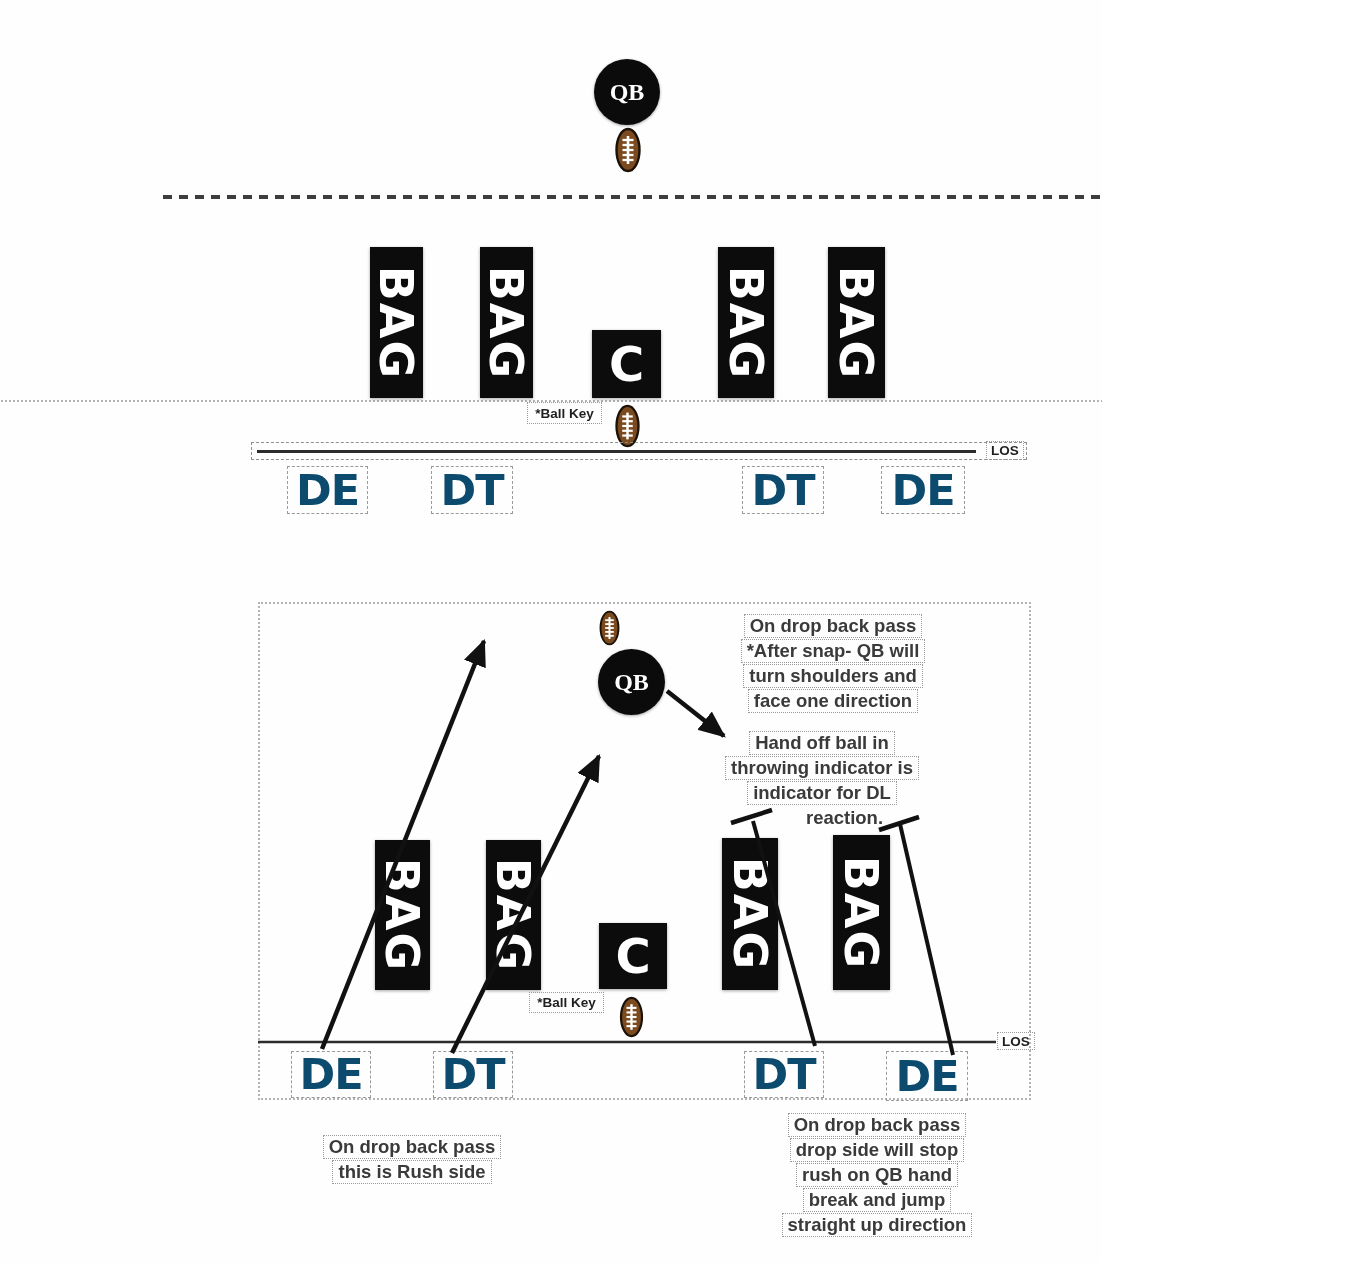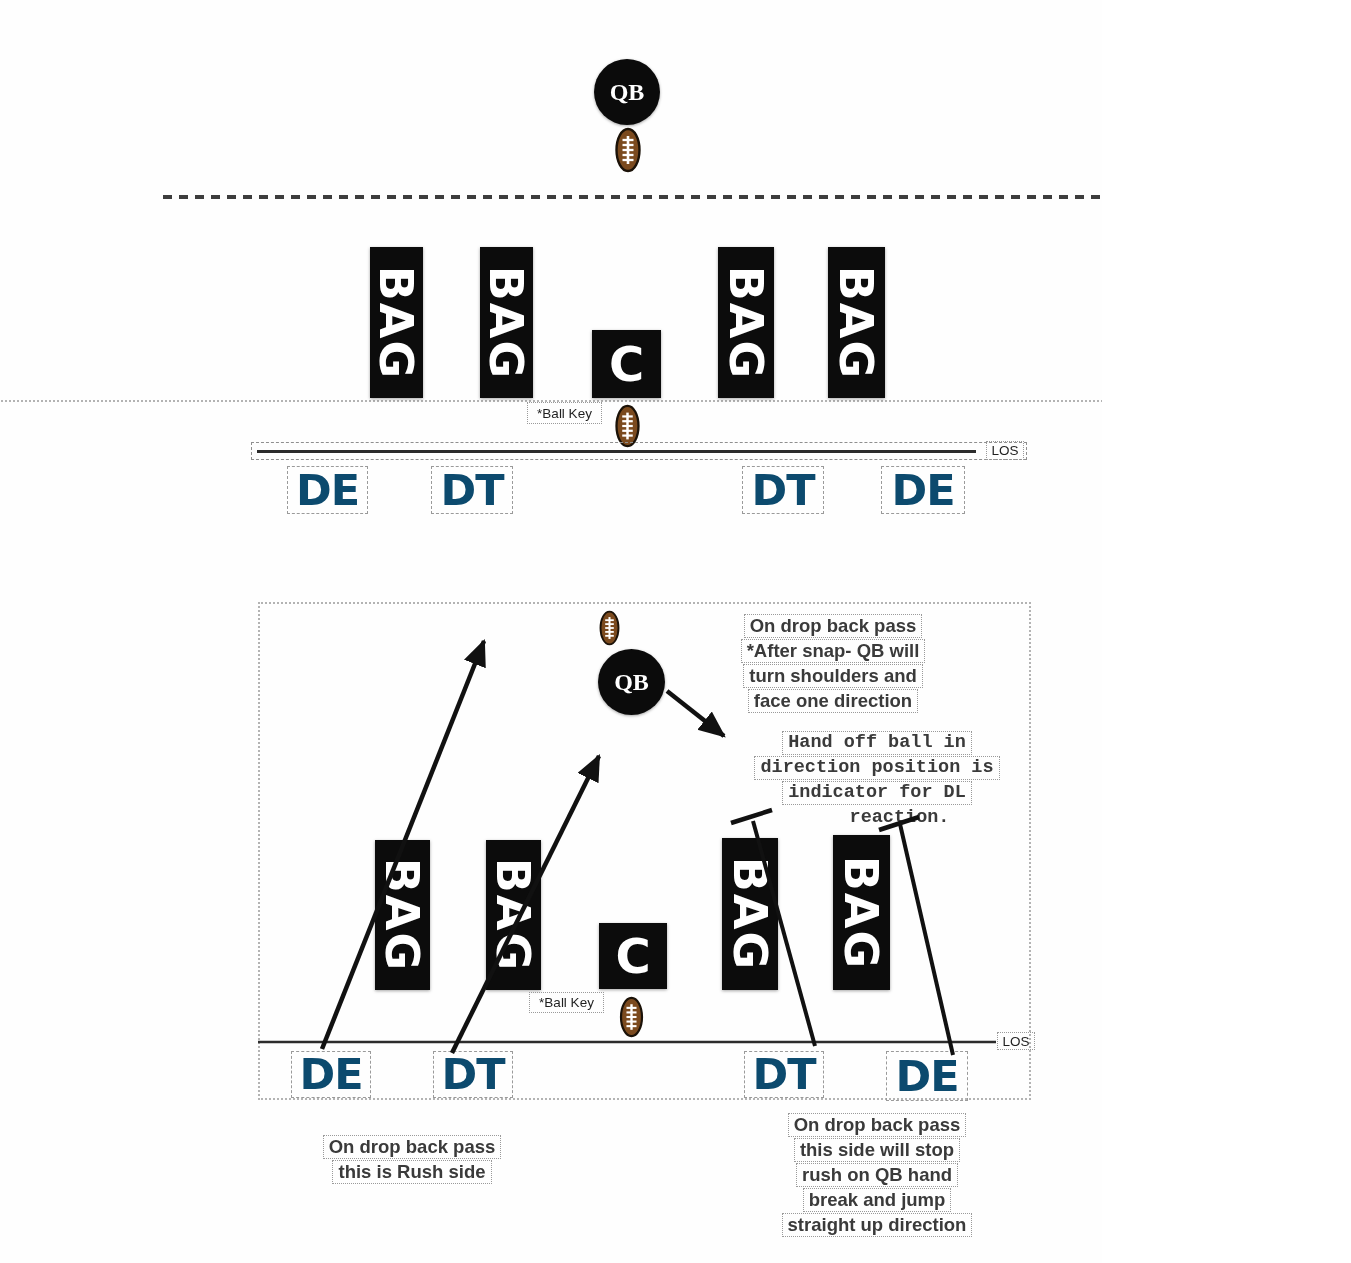--- a/index.html
+++ b/index.html
@@ -24,21 +24,21 @@
 
   
   .dl-label{position:absolute;border:1px dashed #9a9a9a;box-sizing:border-box;
             display:flex;align-items:center;justify-content:center;
             font-family:"DejaVu Sans",sans-serif;font-weight:700;font-size:43px;
             letter-spacing:-1px;color:#0c4a6e;line-height:1;background:rgba(255,255,255,.0);}
 
   
   .small-label{position:absolute;border:1px dotted #9a9a9a;box-sizing:border-box;
                display:flex;align-items:center;justify-content:center;
-               font-weight:400;font-size:13.5px;color:#1f1f1f;white-space:nowrap;background:transparent;}
+               font-weight:700;font-size:13.5px;color:#1f1f1f;white-space:nowrap;background:transparent;}
 
   
   .note{position:absolute;display:flex;flex-direction:column;align-items:center;}
   .note-line{border:1px dotted #9a9a9a;padding:0 5px;margin-bottom:1px;
              font-weight:700;font-size:18.5px;line-height:22px;color:#3a3a3a;white-space:nowrap;}
   .note-line.no-border{border-color:transparent;margin-left:45px;}
 
   .sel-box{position:absolute;border:1px dashed #8f8f8f;box-sizing:border-box;}
 
   .football{position:absolute;}
@@ -117,23 +117,23 @@
     <span>QB</span>
   </div>
 
   <div class="note" style="left:744px;top:614px;width:178px;">
     <div class="note-line">On drop back pass</div>
     <div class="note-line">*After snap- QB will</div>
     <div class="note-line">turn shoulders and</div>
     <div class="note-line">face one direction</div>
   </div>
 
-  <div class="note" style="left:788px;top:731px;width:178px;font-family:Liberation Mono, monospace;">
+  <div class="note" style="left:733px;top:731px;width:178px;">
     <div class="note-line">Hand off ball in</div>
-    <div class="note-line">direction position is</div>
+    <div class="note-line">throwing indicator is</div>
     <div class="note-line">indicator for DL</div>
     <div class="note-line no-border">reaction.</div>
   </div>
 
   <div class="bag-box" style="left:375px;top:840px;width:55px;height:150px;">
       <span>BAG</span>
     </div>
   <div class="bag-box" style="left:486px;top:840px;width:55px;height:150px;">
       <span>BAG</span>
     </div>
@@ -166,21 +166,21 @@
   <div class="dl-label" style="left:744px;top:1051px;width:80px;height:47px;">DT</div>
   <div class="dl-label" style="left:886px;top:1051px;width:82px;height:50px;">DE</div>
 
   <div class="note" style="left:328px;top:1135px;width:168px;">
     <div class="note-line">On drop back pass</div>
     <div class="note-line">this is Rush side</div>
   </div>
 
   <div class="note" style="left:786px;top:1113px;width:182px;">
     <div class="note-line">On drop back pass</div>
-    <div class="note-line">this side will stop</div>
+    <div class="note-line">drop side will stop</div>
     <div class="note-line">rush on QB hand</div>
     <div class="note-line">break and jump</div>
     <div class="note-line">straight up direction</div>
   </div>
 
   <svg id="lines" width="1351" height="1263" viewBox="0 0 1351 1263">
     <defs>
       <marker id="arrowhead" markerUnits="strokeWidth" markerWidth="7" markerHeight="6" refX="5.5" refY="2.6" orient="auto">
         <path d="M0,0 L6,2.6 L0,5.2 Z" fill="#111"></path>
       </marker>

